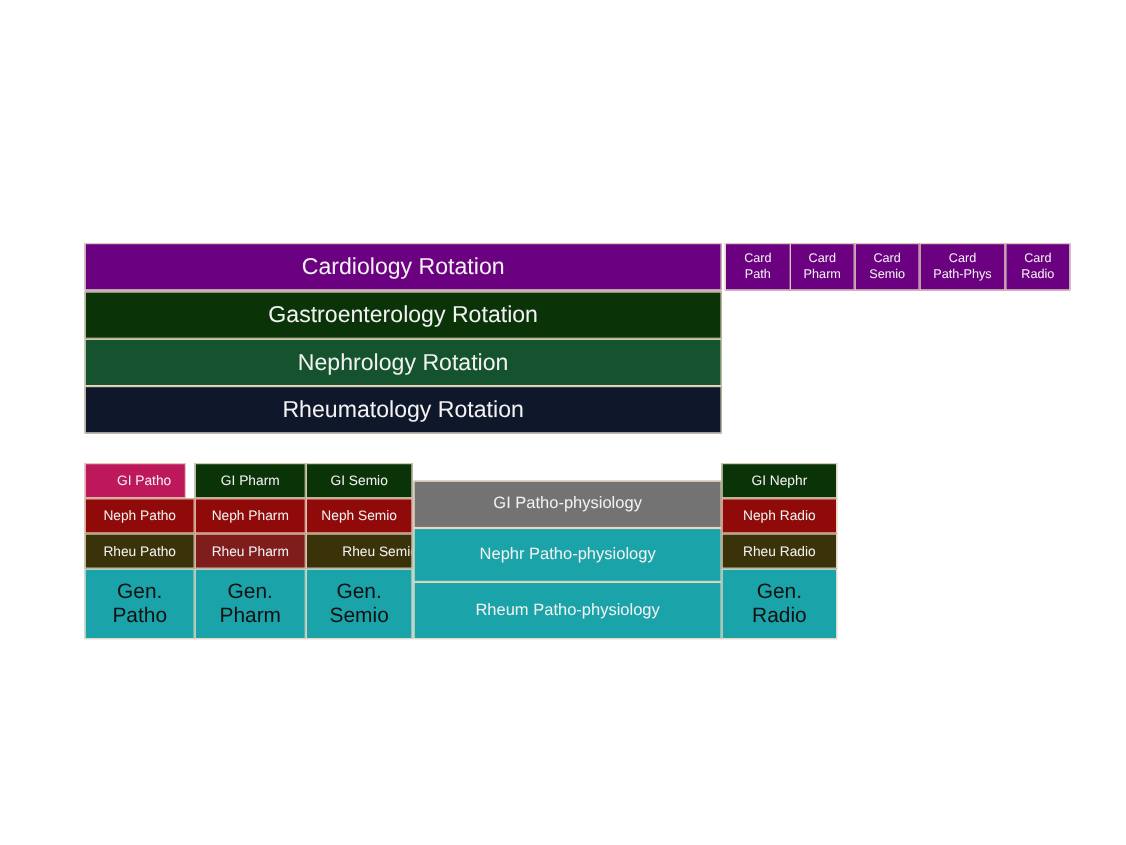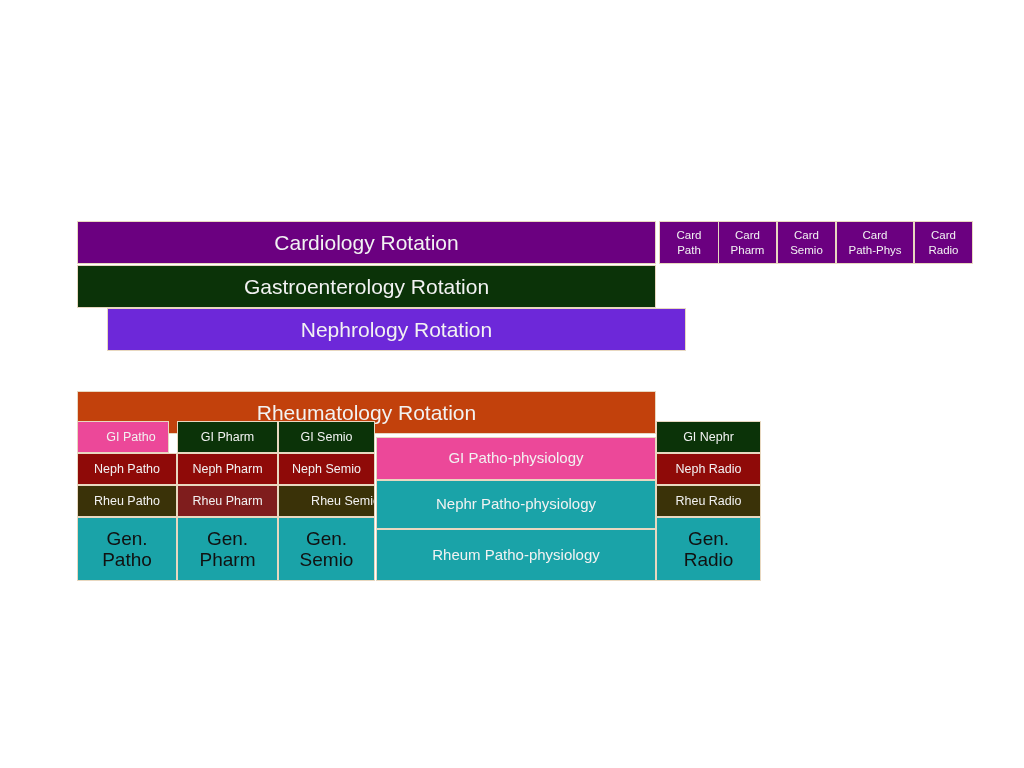--- a/index.html
+++ b/index.html
@@ -95,58 +95,58 @@
 <body>
 
 <div class="diagram">
 
   <div class="blk rot-bar r0" style="background: rgb(107, 0, 128); border: 1px solid rgb(232, 216, 192);">
     <span>Cardiology Rotation</span>
   </div>
   <div class="blk rot-bar r1" style="background: rgb(11, 51, 8); border: 1px solid rgb(232, 216, 192);">
     <span>Gastroenterology Rotation</span>
   </div>
-  <div class="blk rot-bar r2" style="background: #6d28d9; border: 1px solid rgb(232, 216, 192); margin-left: 30px;">
+  <div class="blk rot-bar r2" style="background: #14532d; border: 1px solid rgb(232, 216, 192);">
     <span>Nephrology Rotation</span>
   </div>
-  <div class="blk rot-bar r3" style="background: #c2410c; border: 1px solid rgb(232, 216, 192); margin-top: 40px;">
+  <div class="blk rot-bar r3" style="background: #0f172a; border: 1px solid rgb(232, 216, 192);">
     <span>Rheumatology Rotation</span>
   </div>
 
   <div class="blk card-cell" style="left: 659px; width: 60px; background: rgb(107, 0, 128); border: 1px solid rgb(232, 216, 192);">Card
 Path</div>
   <div class="blk card-cell" style="left: 718px; width: 59px; background: rgb(107, 0, 128); border: 1px solid rgb(232, 216, 192);">Card
 Pharm</div>
   <div class="blk card-cell" style="left: 777px; width: 59px; background: rgb(107, 0, 128); border: 1px solid rgb(232, 216, 192);">Card
 Semio</div>
   <div class="blk card-cell" style="left: 836px; width: 78px; background: rgb(107, 0, 128); border: 1px solid rgb(232, 216, 192);">Card
 Path-Phys</div>
   <div class="blk card-cell" style="left: 914px; width: 59px; background: rgb(107, 0, 128); border: 1px solid rgb(232, 216, 192);">Card
 Radio</div>
 
-  <div class="blk g-cell" style="left: 77px; top: 421px; width: 92px; height: 32px; background: #ec4899; border: 1px solid rgb(232, 216, 192); padding-left: 16px;">GI Patho</div>
+  <div class="blk g-cell" style="left: 77px; top: 421px; width: 92px; height: 32px; background: #be185d; border: 1px solid rgb(232, 216, 192); padding-left: 16px;">GI Patho</div>
   <div class="blk g-cell" style="left: 177px; top: 421px; width: 101px; height: 32px; background: rgb(11, 51, 8); border: 1px solid rgb(232, 216, 192);">GI Pharm</div>
   <div class="blk g-cell" style="left: 278px; top: 421px; width: 97px; height: 32px; background: rgb(11, 51, 8); border: 1px solid rgb(232, 216, 192);">GI Semio</div>
 
   <div class="blk g-cell" style="left: 77px; top: 453px; width: 100px; height: 32px; background: rgb(143, 10, 8); border: 1px solid rgb(232, 216, 192);">Neph Patho</div>
   <div class="blk g-cell" style="left: 177px; top: 453px; width: 101px; height: 32px; background: rgb(143, 10, 8); border: 1px solid rgb(232, 216, 192);">Neph Pharm</div>
   <div class="blk g-cell" style="left: 278px; top: 453px; width: 97px; height: 32px; background: rgb(143, 10, 8); border: 1px solid rgb(232, 216, 192);">Neph Semio</div>
 
   <div class="blk g-cell" style="left: 77px; top: 485px; width: 100px; height: 32px; background: rgb(58, 50, 8); border: 1px solid rgb(232, 216, 192);">Rheu Patho</div>
   <div class="blk g-cell" style="left: 177px; top: 485px; width: 101px; height: 32px; background: #7f1d1d; border: 1px solid rgb(232, 216, 192);">Rheu Pharm</div>
   <div class="blk g-cell" style="left: 278px; top: 485px; width: 97px; height: 32px; background: rgb(58, 50, 8); border: 1px solid rgb(232, 216, 192); padding-left: 38px;">Rheu Semio</div>
 
   <div class="blk g-cell big" style="left: 77px; top: 517px; width: 100px; height: 64px; background: rgb(26, 163, 168); border: 1px solid rgb(232, 216, 192);">Gen.
 Patho</div>
   <div class="blk g-cell big" style="left: 177px; top: 517px; width: 101px; height: 64px; background: rgb(26, 163, 168); border: 1px solid rgb(232, 216, 192);">Gen.
 Pharm</div>
   <div class="blk g-cell big" style="left: 278px; top: 517px; width: 97px; height: 64px; background: rgb(26, 163, 168); border: 1px solid rgb(232, 216, 192);">Gen.
 Semio</div>
 
-  <div class="blk mid-cell" style="top: 437px; height: 43px; background: #ec4899; border: 1px solid rgb(232, 216, 192); text-align: center;">GI Patho-physiology</div>
+  <div class="blk mid-cell" style="top: 437px; height: 43px; background: #737373; border: 1px solid rgb(232, 216, 192); text-align: center;">GI Patho-physiology</div>
   <div class="blk mid-cell" style="top: 480px; height: 49px; background: rgb(26, 163, 168); border: 1px solid rgb(232, 216, 192);">Nephr Patho-physiology</div>
   <div class="blk mid-cell" style="top: 529px; height: 52px; background: rgb(26, 163, 168); border: 1px solid rgb(232, 216, 192);">Rheum Patho-physiology</div>
 
   <div class="blk rad-cell" style="top: 421px; height: 32px; background: rgb(11, 51, 8); border: 1px solid rgb(232, 216, 192);">GI Nephr</div>
   <div class="blk rad-cell" style="top: 453px; height: 32px; background: rgb(143, 10, 8); border: 1px solid rgb(232, 216, 192);">Neph Radio</div>
   <div class="blk rad-cell" style="top: 485px; height: 32px; background: rgb(58, 50, 8); border: 1px solid rgb(232, 216, 192);">Rheu Radio</div>
   <div class="blk rad-cell big" style="top: 517px; height: 64px; background: rgb(26, 163, 168); border: 1px solid rgb(232, 216, 192);">Gen.
 Radio</div>
 
 </div>

